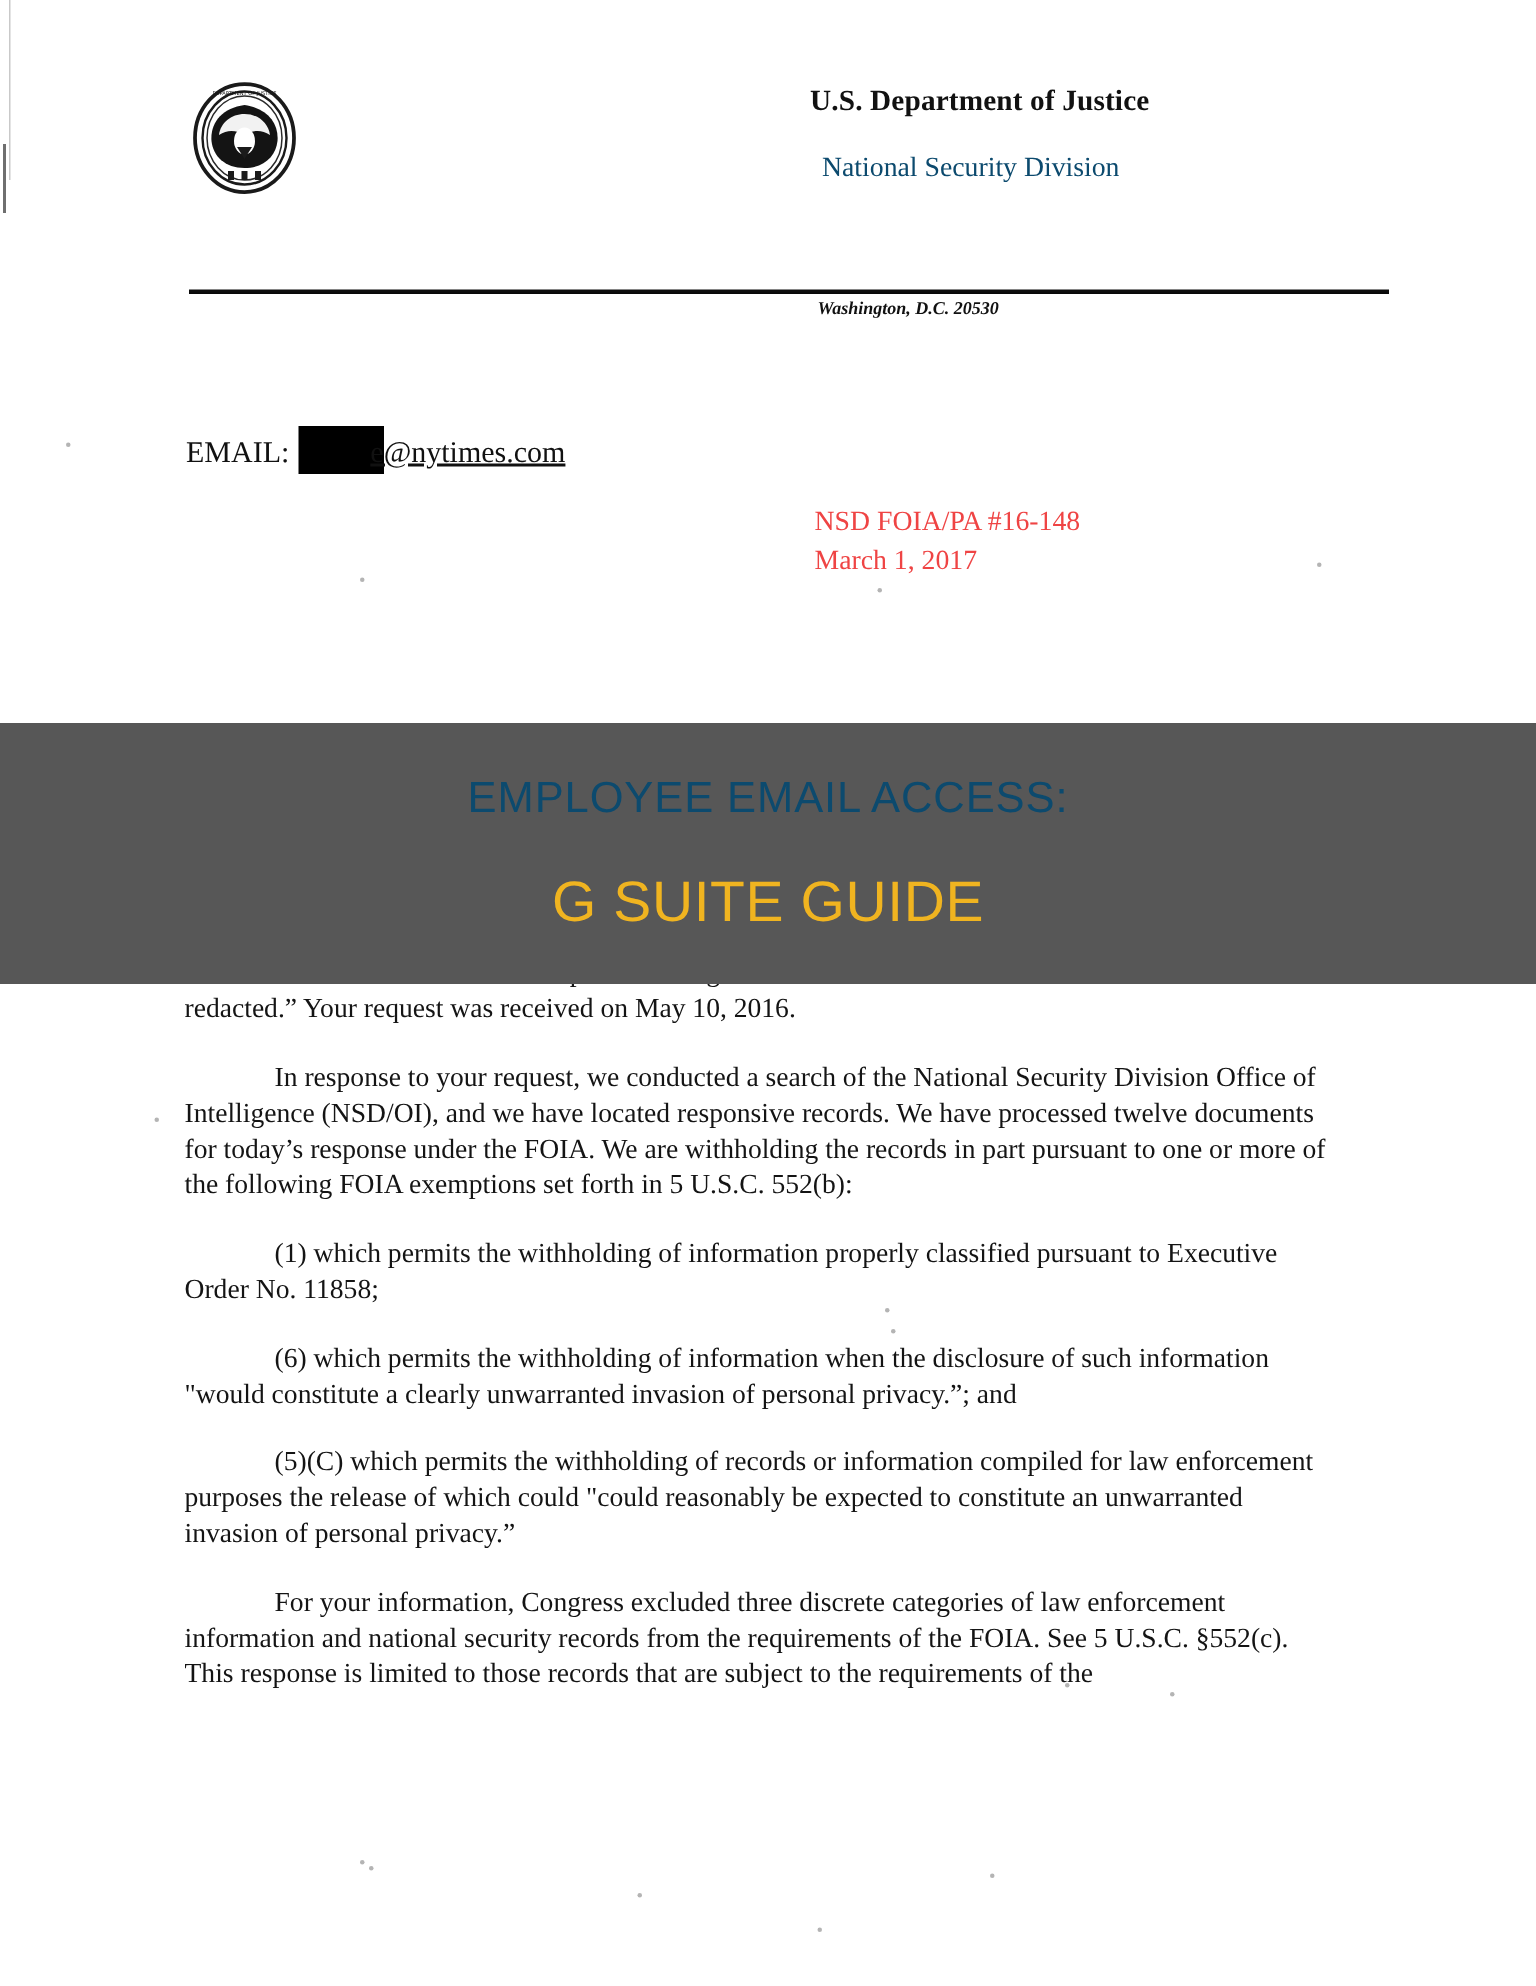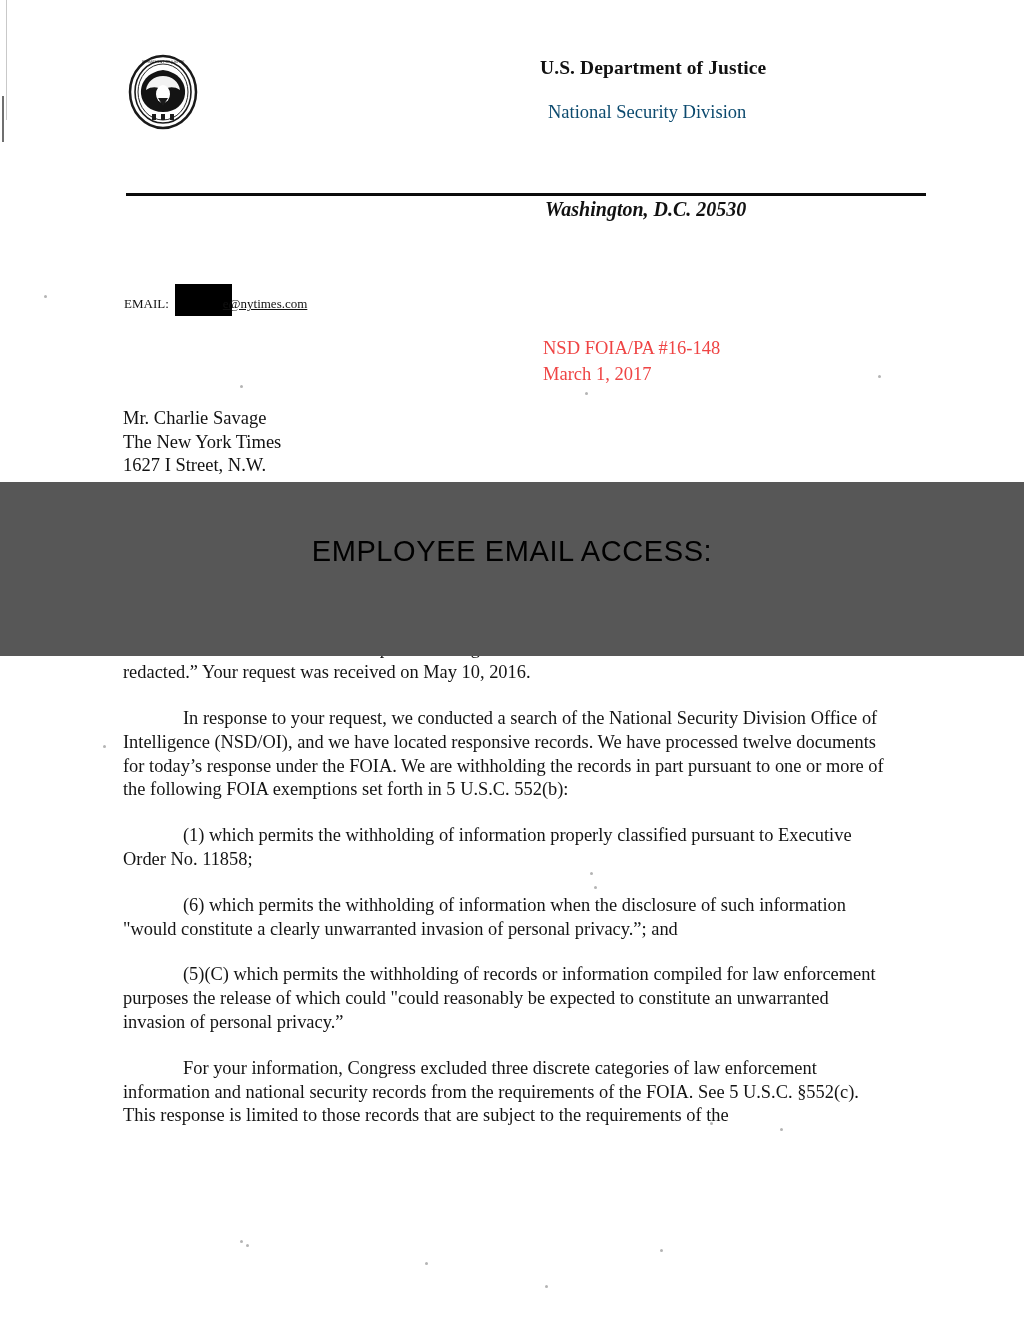--- a/index.html
+++ b/index.html
@@ -82,31 +82,31 @@
     width: 100%; height: 1px;
     background: rgba(0,0,0,0.35);
   }
 
   .city-line {
     position: absolute;
     left: 545px;
     top: 198px;
     font-style: italic;
     font-weight: bold;
-    font-size: 20px;
+    font-size: 12px;
     color: #111;
     white-space: nowrap;
   }
 
   
   .email-row {
     position: absolute;
     left: 124px;
     top: 284px;
-    font-size: 13px;
+    font-size: 20px;
     color: #111;
     white-space: nowrap;
   }
   .email-label { }
   .redaction {
     display: inline-block;
     width: 57px;
     height: 32px;
     background: #000000;
     vertical-align: -8px;
@@ -210,21 +210,21 @@
     height: 174px;
     z-index: 21;
     display: flex;
     flex-direction: column;
     align-items: center;
     justify-content: center;
     font-family: "Liberation Sans", "DejaVu Sans", sans-serif;
   }
   .overlay-line1 {
     font-size: 29px;
-    color: #000000;
+    color: #0c4a6e;
     letter-spacing: 0.6px;
     font-weight: 400;
     line-height: 1.05;
     margin-bottom: 36px;
     text-align: right;
   }
   .overlay-line2 {
     font-size: 38px;
     color: #f0b420;
     letter-spacing: 0.4px;
@@ -276,26 +276,20 @@
 
   <div class="email-row">
     <span class="email-label">EMAIL:</span><span class="redaction"></span><span class="email-domain">e@nytimes.com</span>
   </div>
 
   <div class="ref-block">
     <div>NSD FOIA/PA #16-148</div>
     <div>March 1, 2017</div>
   </div>
 
-  <div class="addr-block">
-    <div>Mr. Charlie Savage</div>
-    <div>The New York Times</div>
-    <div>1627 I Street, N.W.</div>
-    <div>Washington, D.C.   20006</div>
-  </div>
 
   <div class="salutation">
     <span>Dear </span><span class="strike">Mr. Savage</span><span>:</span>
   </div>
   <div class="handwriting">Charlie:</div>
 
   <div class="body-text">
     <p>This is an interim response to your Freedom of Information Act (FOIA) request dated May 10, 2016, for “previously unreleased documents from the Foreign Intelligence Surveillance Court docket for the case that resulted in Judge John Bates' October 3, 2011, and November 30, 2011, rulings, both of which were declassified and made public in August 2013 but with their docket number and case name redacted.”  Your request was received on May 10, 2016.</p>
     <p>In response to your request, we conducted a search of the National Security Division Office of Intelligence (NSD/OI), and we have located responsive records.  We have processed twelve documents for today’s response under the FOIA.  We are withholding the records in part pursuant to one or more of the following FOIA exemptions set forth in 5 U.S.C. 552(b):</p>
     <p>(1) which permits the withholding of information properly classified pursuant to Executive Order No. 11858;</p>
@@ -315,15 +309,16 @@
   <div class="speck" style="left:780px; top:1128px; width:3px; height:3px;"></div>
   <div class="speck" style="left:246px; top:1244px; width:3px; height:3px;"></div>
   <div class="speck" style="left:425px; top:1262px; width:3px; height:3px;"></div>
   <div class="speck" style="left:545px; top:1285px; width:3px; height:3px;"></div>
   <div class="speck" style="left:240px; top:1240px; width:3px; height:3px;"></div>
   <div class="speck" style="left:660px; top:1249px; width:3px; height:3px;"></div>
 
   <div class="overlay"></div>
   <div class="overlay-inner">
     <div class="overlay-line1">EMPLOYEE EMAIL ACCESS:</div>
+    <div class="overlay-line2">G SUITE GUIDE</div>
   </div>
 
 </div>
 
 </body></html>

